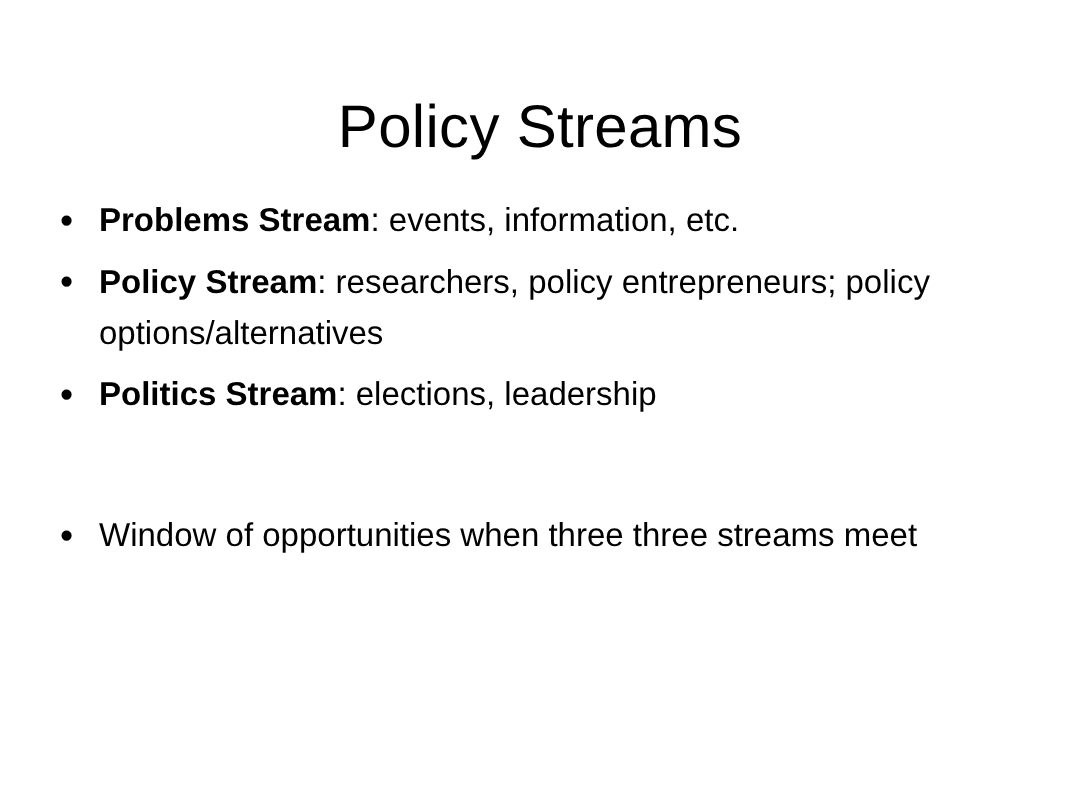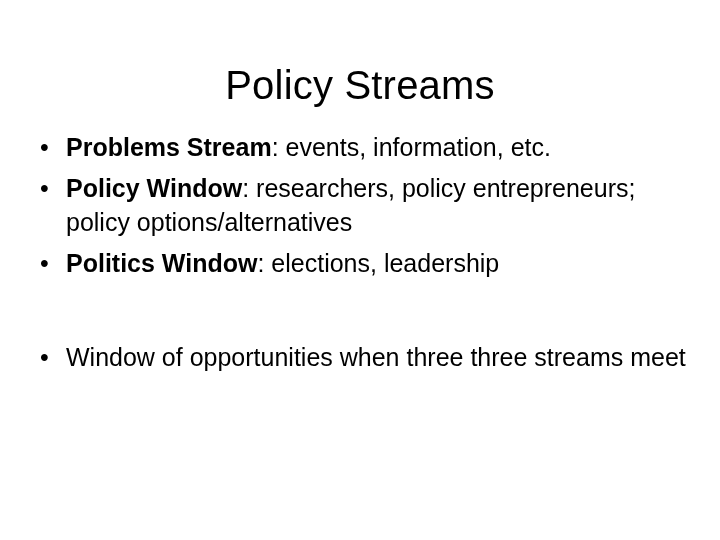--- a/index.html
+++ b/index.html
@@ -48,21 +48,21 @@
   .bullet-dot {
     flex: 0 0 auto;
     width: 26px;
     font-size: 25px;
     line-height: 34px;
     text-align: left;
     padding-left: 2px;
   }
   .bullet-text {
     flex: 1 1 auto;
-    font-size: 25px;
+    font-size: 22px;
     line-height: 34px;
   }
   .bullet-text b {
     font-weight: bold;
   }
 </style>
 </head>
 <body>
 
 <div class="slide">
@@ -71,26 +71,26 @@
 
   <div class="body-block">
 
     <div class="bullet-row">
       <span class="bullet-dot">•</span>
       <span class="bullet-text"><b>Problems Stream</b><span>: events, information, etc.</span></span>
     </div>
 
     <div class="bullet-row">
       <span class="bullet-dot">•</span>
-      <span class="bullet-text"><b>Policy Window</b><span>: researchers, policy entrepreneurs; policy options/alternatives</span></span>
+      <span class="bullet-text"><b>Policy Stream</b><span>: researchers, policy entrepreneurs; policy options/alternatives</span></span>
     </div>
 
     <div class="bullet-row spacer-after">
       <span class="bullet-dot">•</span>
-      <span class="bullet-text"><b>Politics Window</b><span>: elections, leadership</span></span>
+      <span class="bullet-text"><b>Politics Stream</b><span>: elections, leadership</span></span>
     </div>
 
     <div class="bullet-row">
       <span class="bullet-dot">•</span>
       <span class="bullet-text"><span>Window of opportunities when three three streams meet</span></span>
     </div>
 
   </div>
 </div>
 

